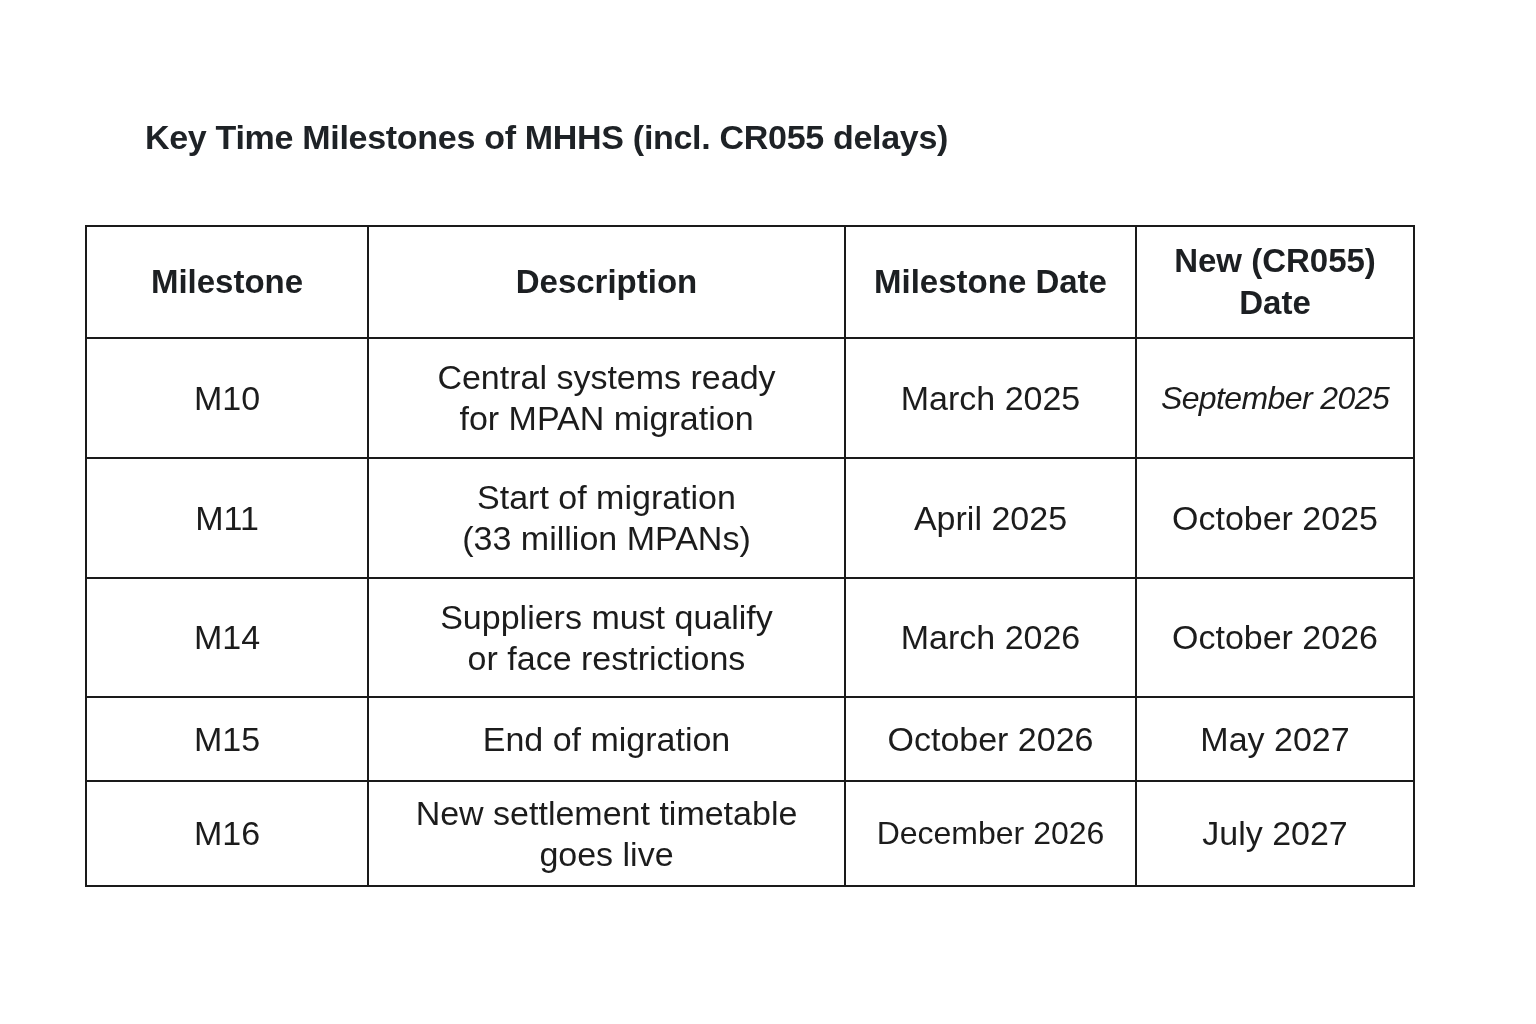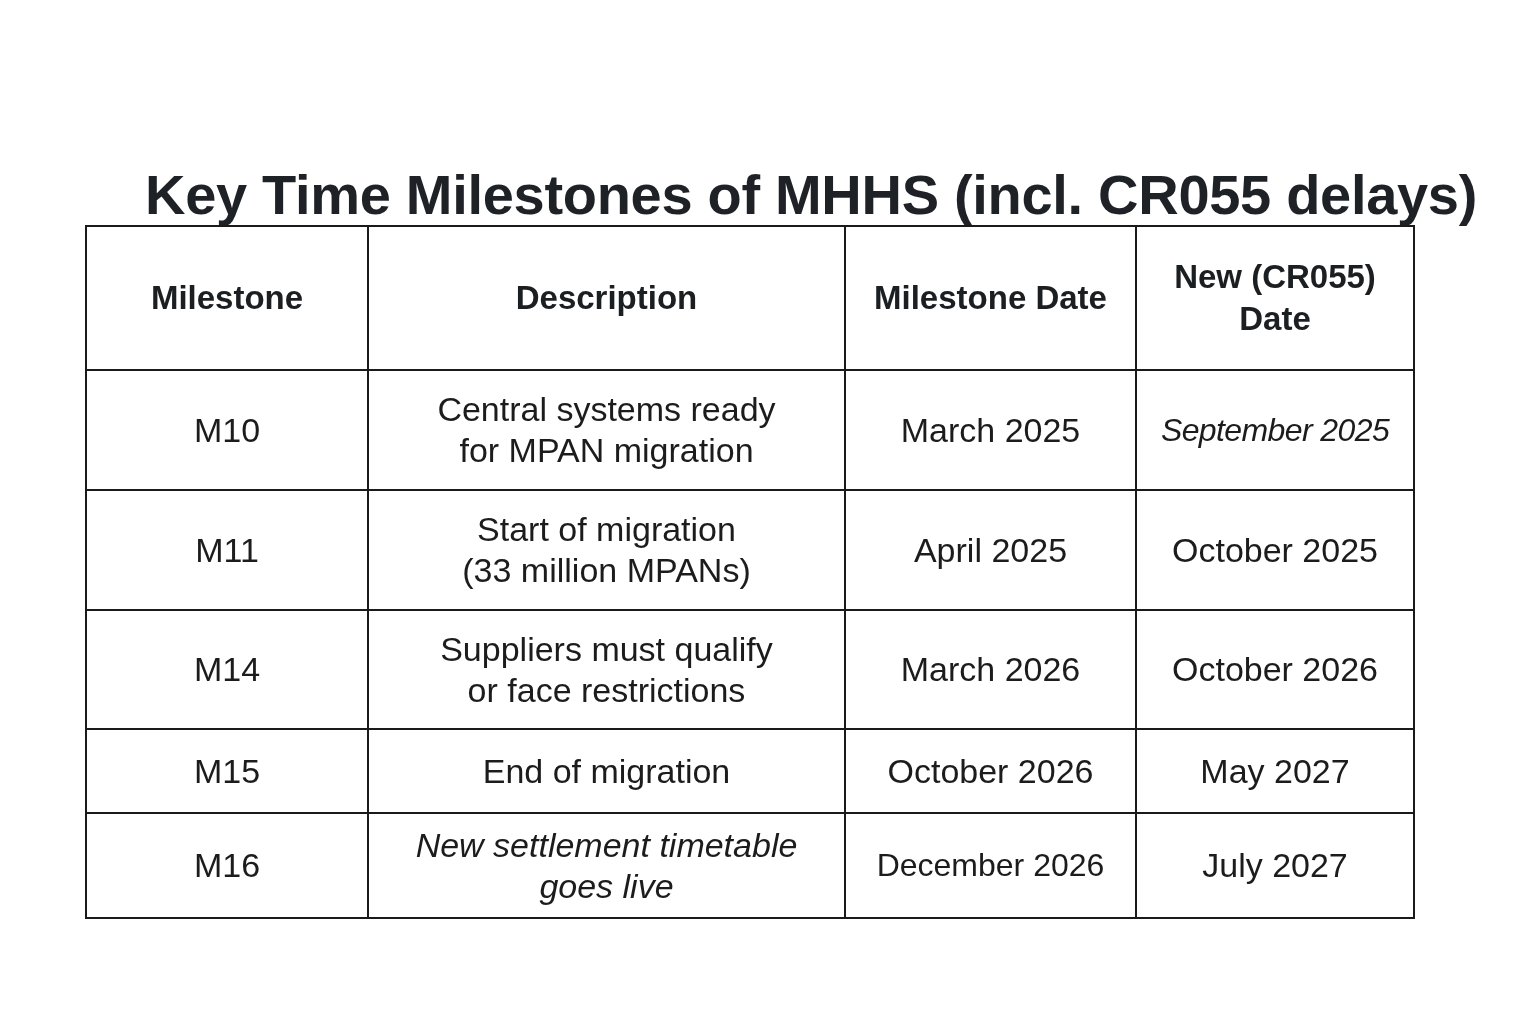--- a/index.html
+++ b/index.html
@@ -2,23 +2,22 @@
 <html><head>
 <meta charset="utf-8">
 <style>
   html, body { margin:0; padding:0; }
   body {
     width:1536px; height:1024px; background:#ffffff; position:relative; overflow:hidden;
     font-family:"Liberation Sans", "DejaVu Sans", sans-serif; color:#1c1f22;
   }
   .title {
     position:absolute; left:145px; top:118px;
-    font-size:56px; font-weight:bold; letter-spacing:-0.3px; color:#1e2226;
+    font-size:34px; font-weight:bold; letter-spacing:-0.3px; color:#1e2226;
     white-space:nowrap;
-    margin-top:44px;
   }
   table {
     position:absolute; left:85px; top:225px;
     border-collapse:collapse; table-layout:fixed;
     width:1328px;
   }
   td, th {
     border:2px solid #1a1a1a; text-align:center; vertical-align:middle;
     padding:0 6px; line-height:41px;
   }
@@ -41,21 +40,21 @@
       <col class="c1">
       <col class="c2">
       <col class="c3">
       <col class="c4">
     </colgroup>
   <thead>
     <tr>
       <th>Milestone</th>
       <th>Description</th>
       <th>Milestone Date</th>
-      <th style="padding:16px 30px;"><span>New (CR055) Date</span></th>
+      <th style="padding:0 30px;"><span>New (CR055) Date</span></th>
     </tr>
   </thead>
   <tbody>
     <tr class="r1">
       <td>M10</td>
       <td style="padding:0 60px;">Central systems ready for MPAN migration</td>
       <td>March 2025</td>
       <td style="font-size:32px;letter-spacing:-0.6px;font-style:italic;">September 2025</td>
     </tr>
     <tr class="r2">
@@ -71,18 +70,18 @@
       <td>October 2026</td>
     </tr>
     <tr class="r4">
       <td>M15</td>
       <td>End of migration</td>
       <td>October 2026</td>
       <td>May 2027</td>
     </tr>
     <tr class="r5">
       <td>M16</td>
-      <td style="padding:0 24px;font-style:italic;">New settlement timetable goes live</td>
+      <td style="padding:0 24px;">New settlement timetable goes live</td>
       <td style="font-size:32px;">December 2026</td>
       <td>July 2027</td>
     </tr>
   </tbody>
 </table>
 
 </body></html>

